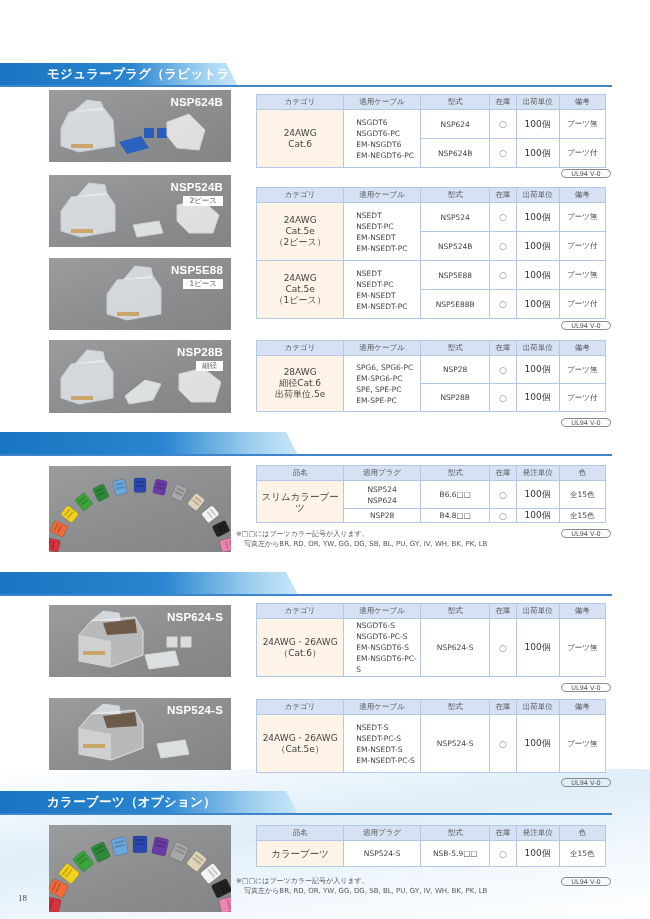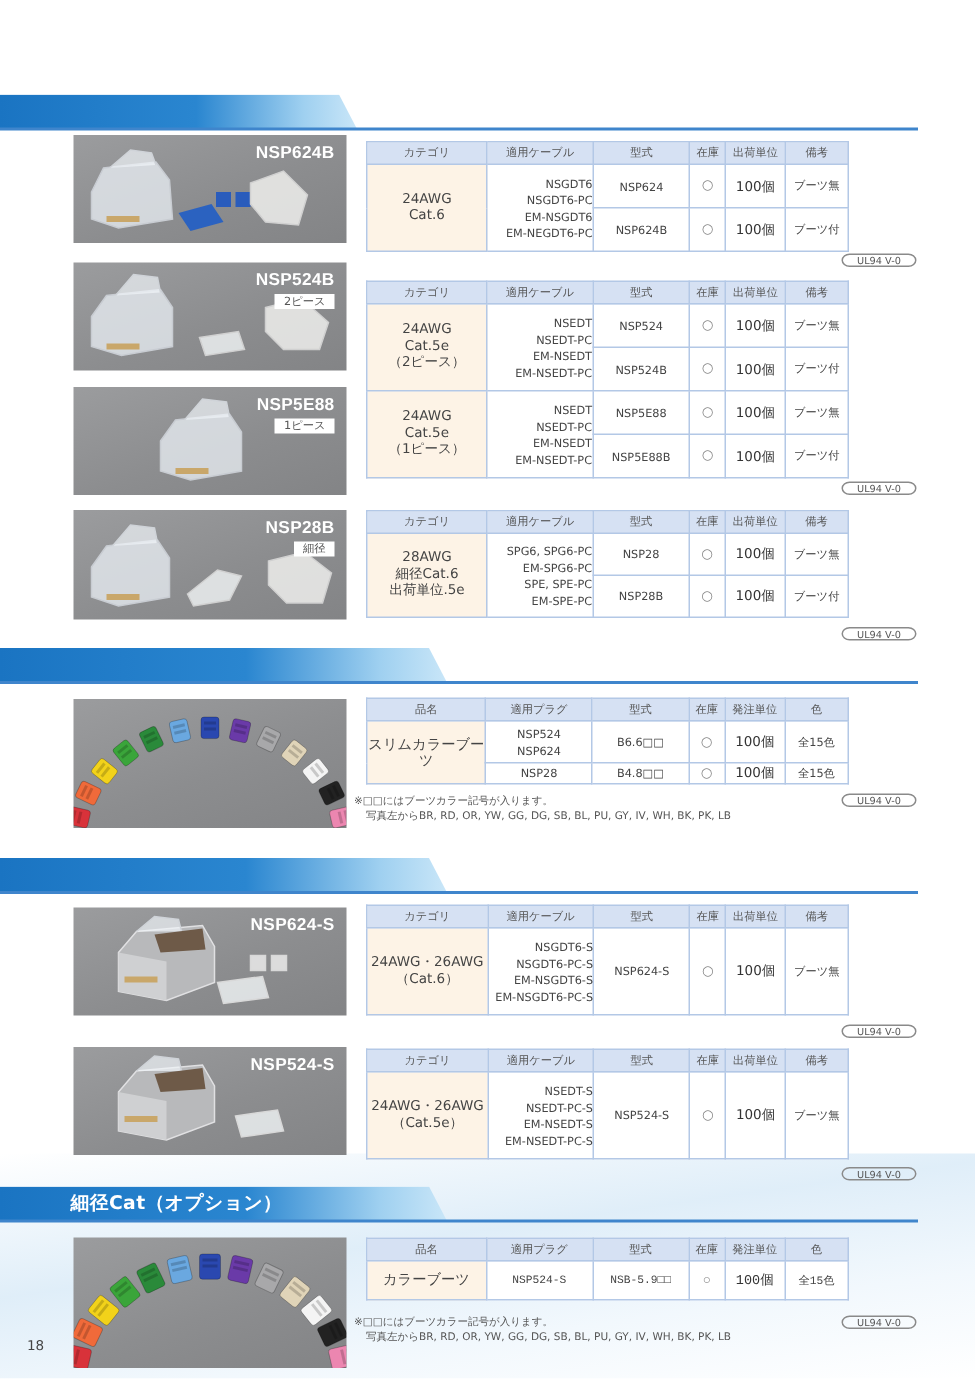--- a/index.html
+++ b/index.html
@@ -34,56 +34,57 @@
     position: absolute; right: 8px; top: 6px; color: #fff; font-weight: bold; font-size: 11.5px;
     font-family: "Liberation Sans", sans-serif; letter-spacing: 0.2px;
   }
   .photo .sublabel {
     position: absolute; right: 8px; top: 21px; background: #fff; color: #555; font-size: 7.5px;
     padding: 0px 6px; line-height: 10px;
   }
   .photo svg { position: absolute; left: 0; top: 0; }
 
   table.spec {
-    position: absolute; left: 244px; width: 322px; border-collapse: collapse; z-index: 1;
+    position: absolute; left: 256px; width: 350px; border-collapse: collapse; z-index: 1;
     font-size: 8px; color: #333; background: #fff;
     border: 1.5px solid #7aa3d4;
   }
   table.spec th {
     background: #d6e1f3; color: #555; font-weight: normal; font-size: 7.5px; height: 15px;
     border: 1px solid #b3c8e6; text-align: center;
   }
   table.spec td { border: 1px solid #b3c8e6; text-align: center; vertical-align: middle; }
   table.spec td.cat { background: #fdf3e6; font-size: 9px; line-height: 11px; color: #444; }
-  table.spec td.cable { text-align: right; padding-left: 0; font-size: 7.5px; line-height: 11px; color: #444; }
+  table.spec td.cable { text-align: left; padding-left: 12px; font-size: 7.5px; line-height: 11px; color: #444; }
   table.spec td.model { font-size: 7.5px; color: #444; }
   table.spec td.stock { font-size: 9px; color: #888; }
   table.spec td.unit { font-size: 9px; color: #333; }
   table.spec td.note { font-size: 7.5px; color: #444; }
   table.spec td.center-text { text-align: center; padding-left: 0; }
 
   .ul-badge {
     position: absolute; right: 39px; height: 9px; width: 50px; z-index: 1;
     font-size: 6.5px; color: #555; text-align: center; line-height: 9px;
     border: 1px solid #8a8a8a; border-radius: 6px / 5px;
   }
 
   .footnote { position: absolute; left: 236px; font-size: 7px; color: #555; line-height: 10px; z-index: 1; }
   .footnote .line2 { padding-left: 8px; }
 
-  .page-number { position: absolute; left: 18px; top: 893px; font-size: 9px; color: #444; z-index: 1; }
+  .page-number { position: absolute; left: 18px; top: 893px; font-size: 9px; color: #444; z-index: 1; font-family: Liberation Serif, serif; }
 </style>
 </head>
 <body>
 
 <div class="bg-wave"></div>
 
 <div class="section-header" style="top:63px;">
   <div class="bar" style="width:238px;"></div>
   <div class="line"></div>
+  <div class="title">モジュラープラグ（ラビットラッチ）</div>
 </div>
 
 <div class="photo" style="top:90px;height:72px;">
   <svg width="182" height="72">
     <path d="M12,38 L20,22 L55,18 L64,30 L66,56 L30,62 L12,56 Z" fill="rgba(235,240,245,0.75)" stroke="#c8ccd2" stroke-width="1"></path>
     <path d="M24,22 L38,10 L52,12 L55,20" fill="rgba(240,244,248,0.7)" stroke="#cfd3d8"></path>
     <rect x="22" y="54" width="22" height="4" fill="#c9a76a"></rect>
     <path d="M70,52 L92,46 L100,58 L78,64 Z" fill="#2b62c0"></path>
     <rect x="95" y="38" width="10" height="10" fill="#2a5cbc"></rect>
     <rect x="108" y="38" width="10" height="10" fill="#2a5cbc"></rect>
@@ -517,21 +518,21 @@
     <td class="unit">100個</td>
     <td class="note">ブーツ無</td>
   </tr>
 </tbody>
   </table>
 <div class="ul-badge" style="top:778px;">UL94 V-0</div>
 
 <div class="section-header" style="top:791px;">
   <div class="bar" style="width:298px;"></div>
   <div class="line"></div>
-  <div class="title">細径Cat（オプション）</div>
+  <div class="title">カラーブーツ（オプション）</div>
 </div>
 
 <div class="photo" style="top:825px;height:87px;">
   <svg width="182" height="87" id="color-arc">
       <g transform="translate(-1.1,97.0) rotate(-90.0)">
         <rect x="-7" y="-7" width="14" height="16.8" rx="2" fill="#7a4a28" stroke="rgba(0,0,0,0.25)" stroke-width="0.6"></rect>
         <rect x="-5" y="-4" width="10" height="2" fill="rgba(0,0,0,0.18)"></rect>
         <rect x="-5" y="0" width="10" height="2" fill="rgba(0,0,0,0.18)"></rect>
       </g>
       <g transform="translate(1.2,79.4) rotate(-77.1)">
@@ -618,21 +619,21 @@
     </colgroup>
   <tbody>
       <tr>
     <th>品名</th>
     <th>適用プラグ</th>
     <th>型式</th>
     <th>在庫</th>
     <th>発注単位</th>
     <th>色</th>
   </tr>
-  <tr style="height:26px;font-family:Liberation Mono, monospace;">
+  <tr style="height:26px;">
     <td class="cat" style="font-size:9.5px;">カラーブーツ</td>
     <td class="model">NSP524-S</td>
     <td class="model">NSB-5.9□□</td>
     <td class="stock">○</td>
     <td class="unit">100個</td>
     <td class="note">全15色</td>
   </tr>
 </tbody>
   </table>
 <div class="footnote" style="top:876px;">

